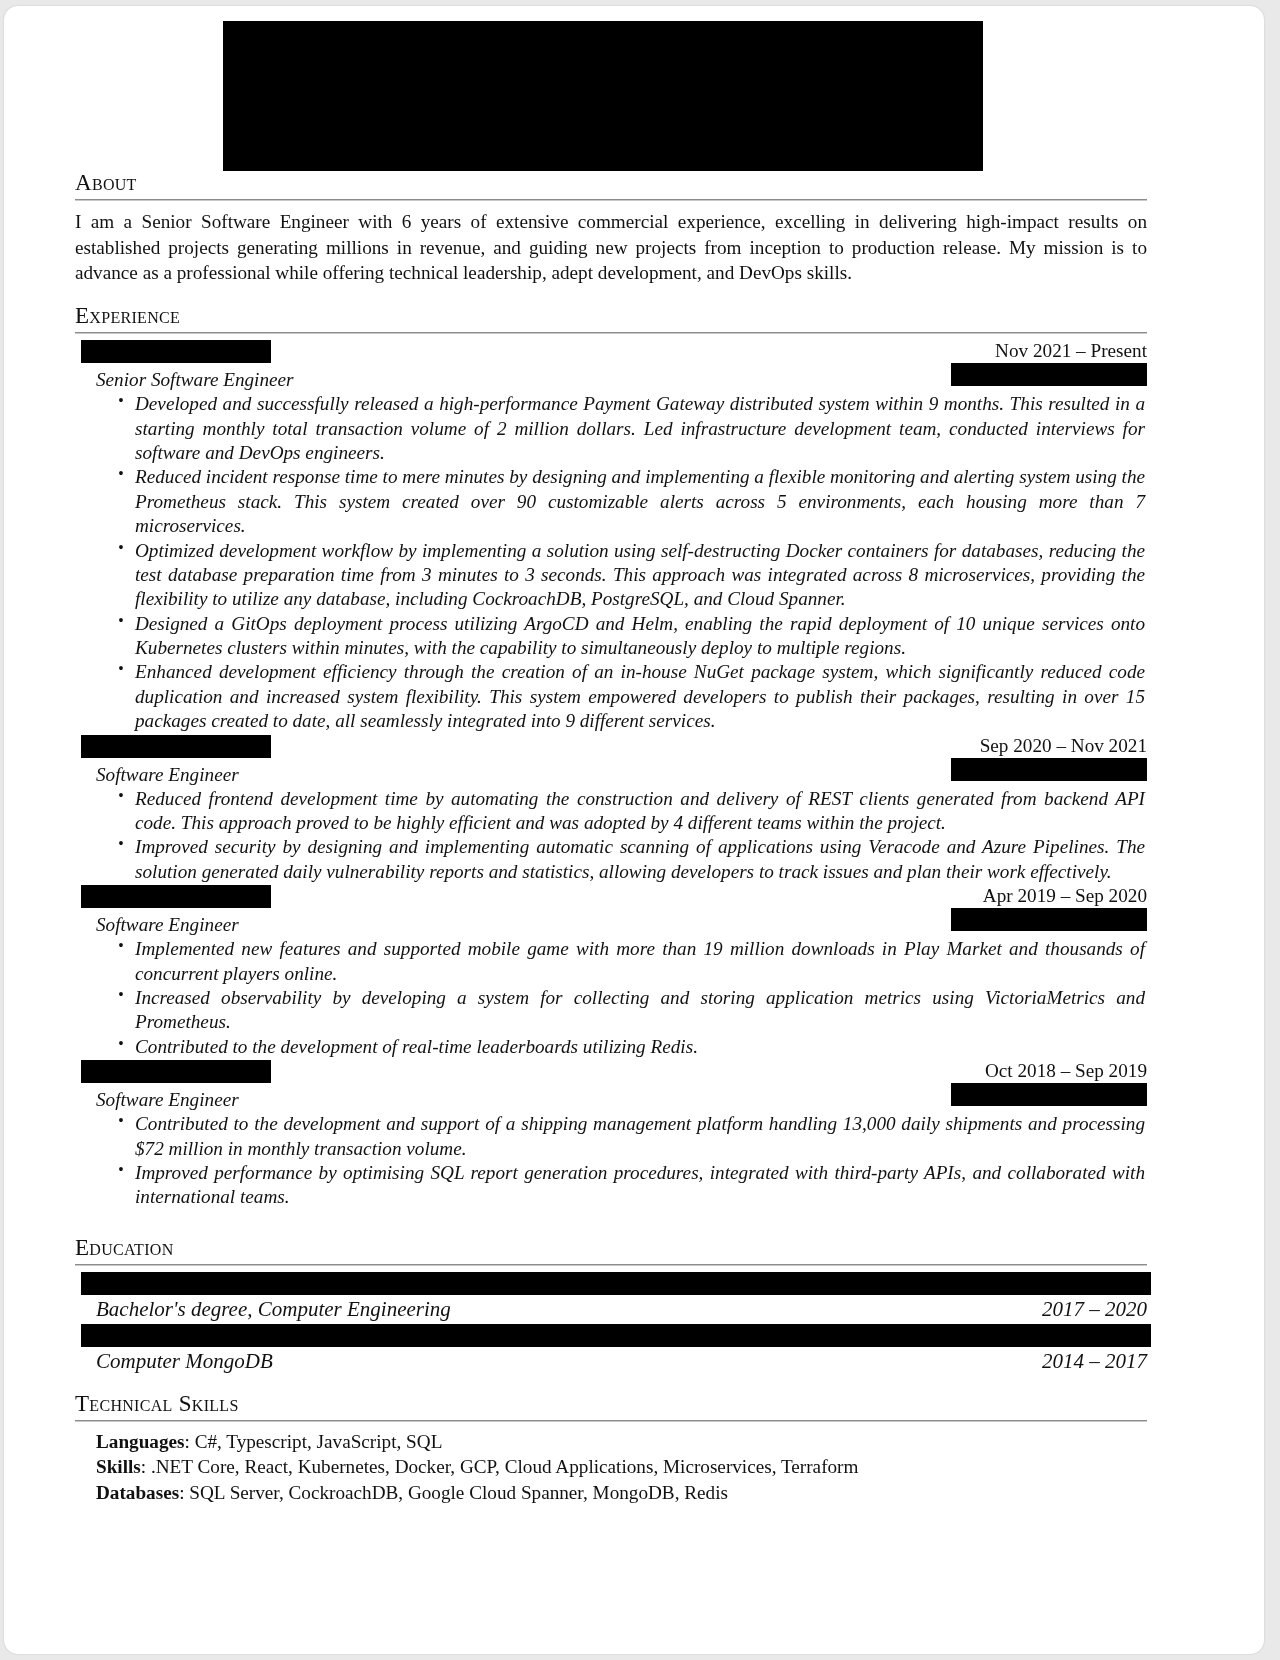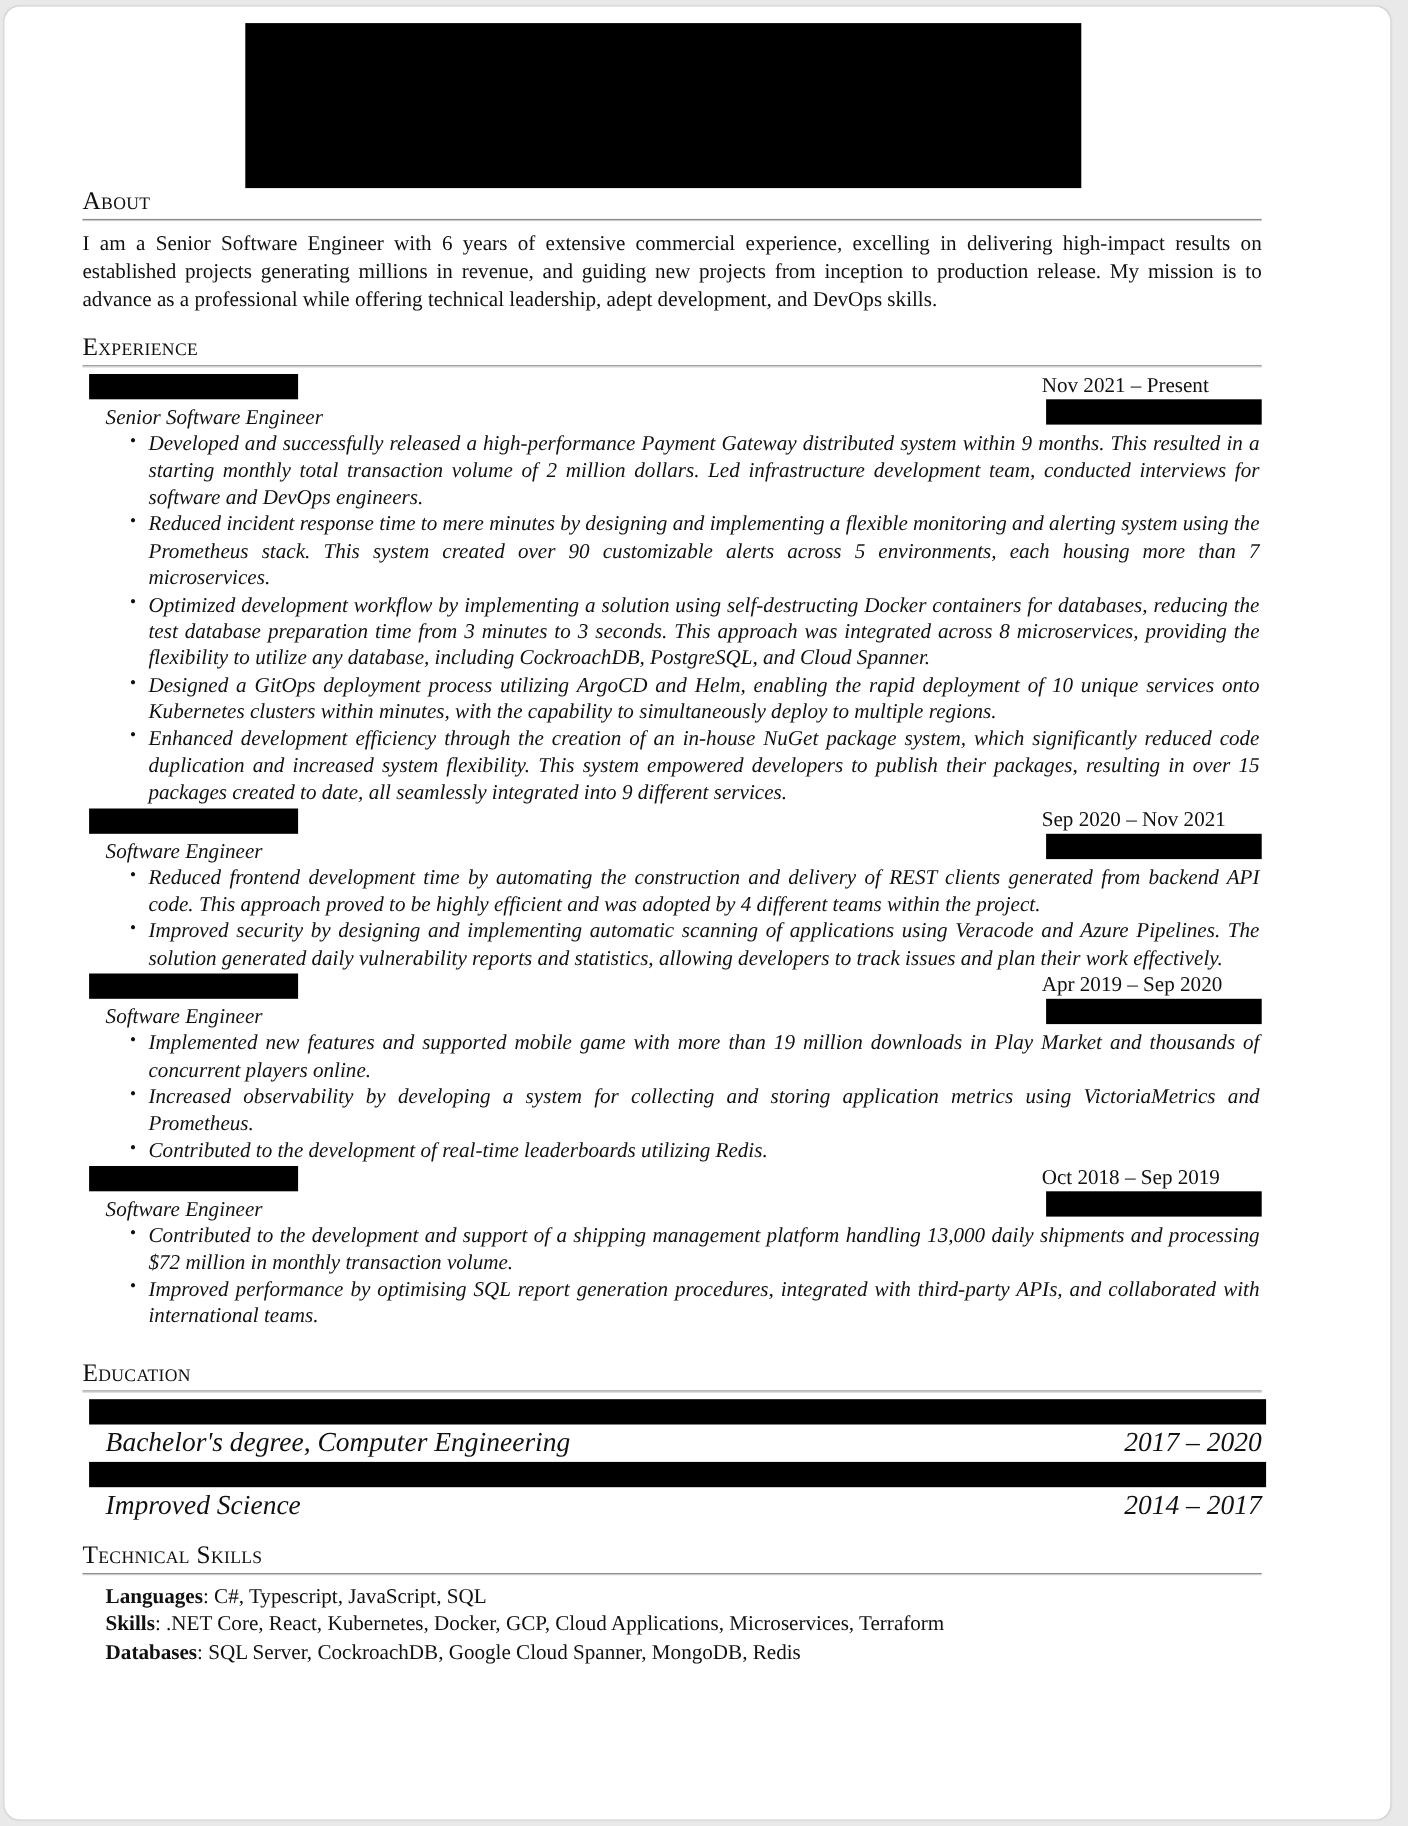--- a/index.html
+++ b/index.html
@@ -93,20 +93,21 @@
     background: #000000;
     display: inline-block;
     vertical-align: middle;
   }
   .company-redact {
     width: 190px;
     height: 23px;
     margin-left: 6px;
   }
   .date-col {
+    text-align: right;
     min-width: 200px;
   }
   .date-text {
     font-size: 19.2px;
     color: #111;
     line-height: 1.15;
     white-space: nowrap;
   }
   .location-redact {
     width: 196px;
@@ -152,21 +153,21 @@
   .edu-redact-full {
     width: 1070px;
     height: 23px;
     margin-left: 6px;
   }
   .edu-line {
     display: flex;
     justify-content: space-between;
     align-items: baseline;
     font-style: italic;
-    font-size: 25px;
+    font-size: 21px;
     color: #111;
     margin-left: 21px;
     line-height: 1.25;
     margin-top: 1px;
   }
 
   
   .skills { margin-top: 7px; margin-left: 21px; }
   .skill-row {
     font-size: 19.2px;
@@ -268,21 +269,21 @@
           <div class="redact edu-redact-full"></div>
           <div class="edu-line">
             <span>Bachelor's degree, Computer Engineering</span>
             <span>2017 – 2020</span>
           </div>
         </div>
 
         <div class="edu-entry" style="margin-top:2px;">
           <div class="redact edu-redact-full"></div>
           <div class="edu-line">
-            <span>Improved Science</span>
+            <span>Computer MongoDB</span>
             <span>2014 – 2017</span>
           </div>
         </div>
       </div>
 
       <div class="section" style="margin-top:18px;">
         <div class="section-title">Technical Skills</div>
         <div class="rule"></div>
 
         <div class="skills">

